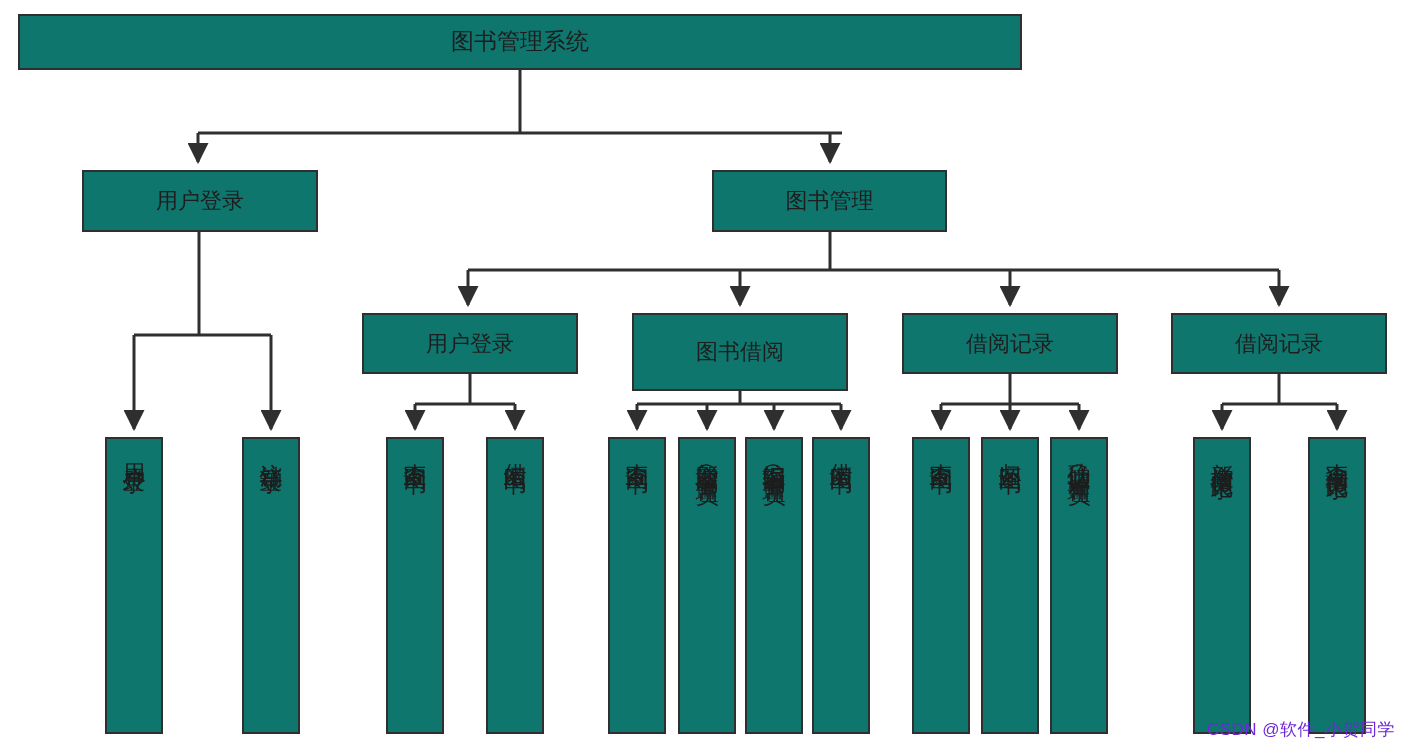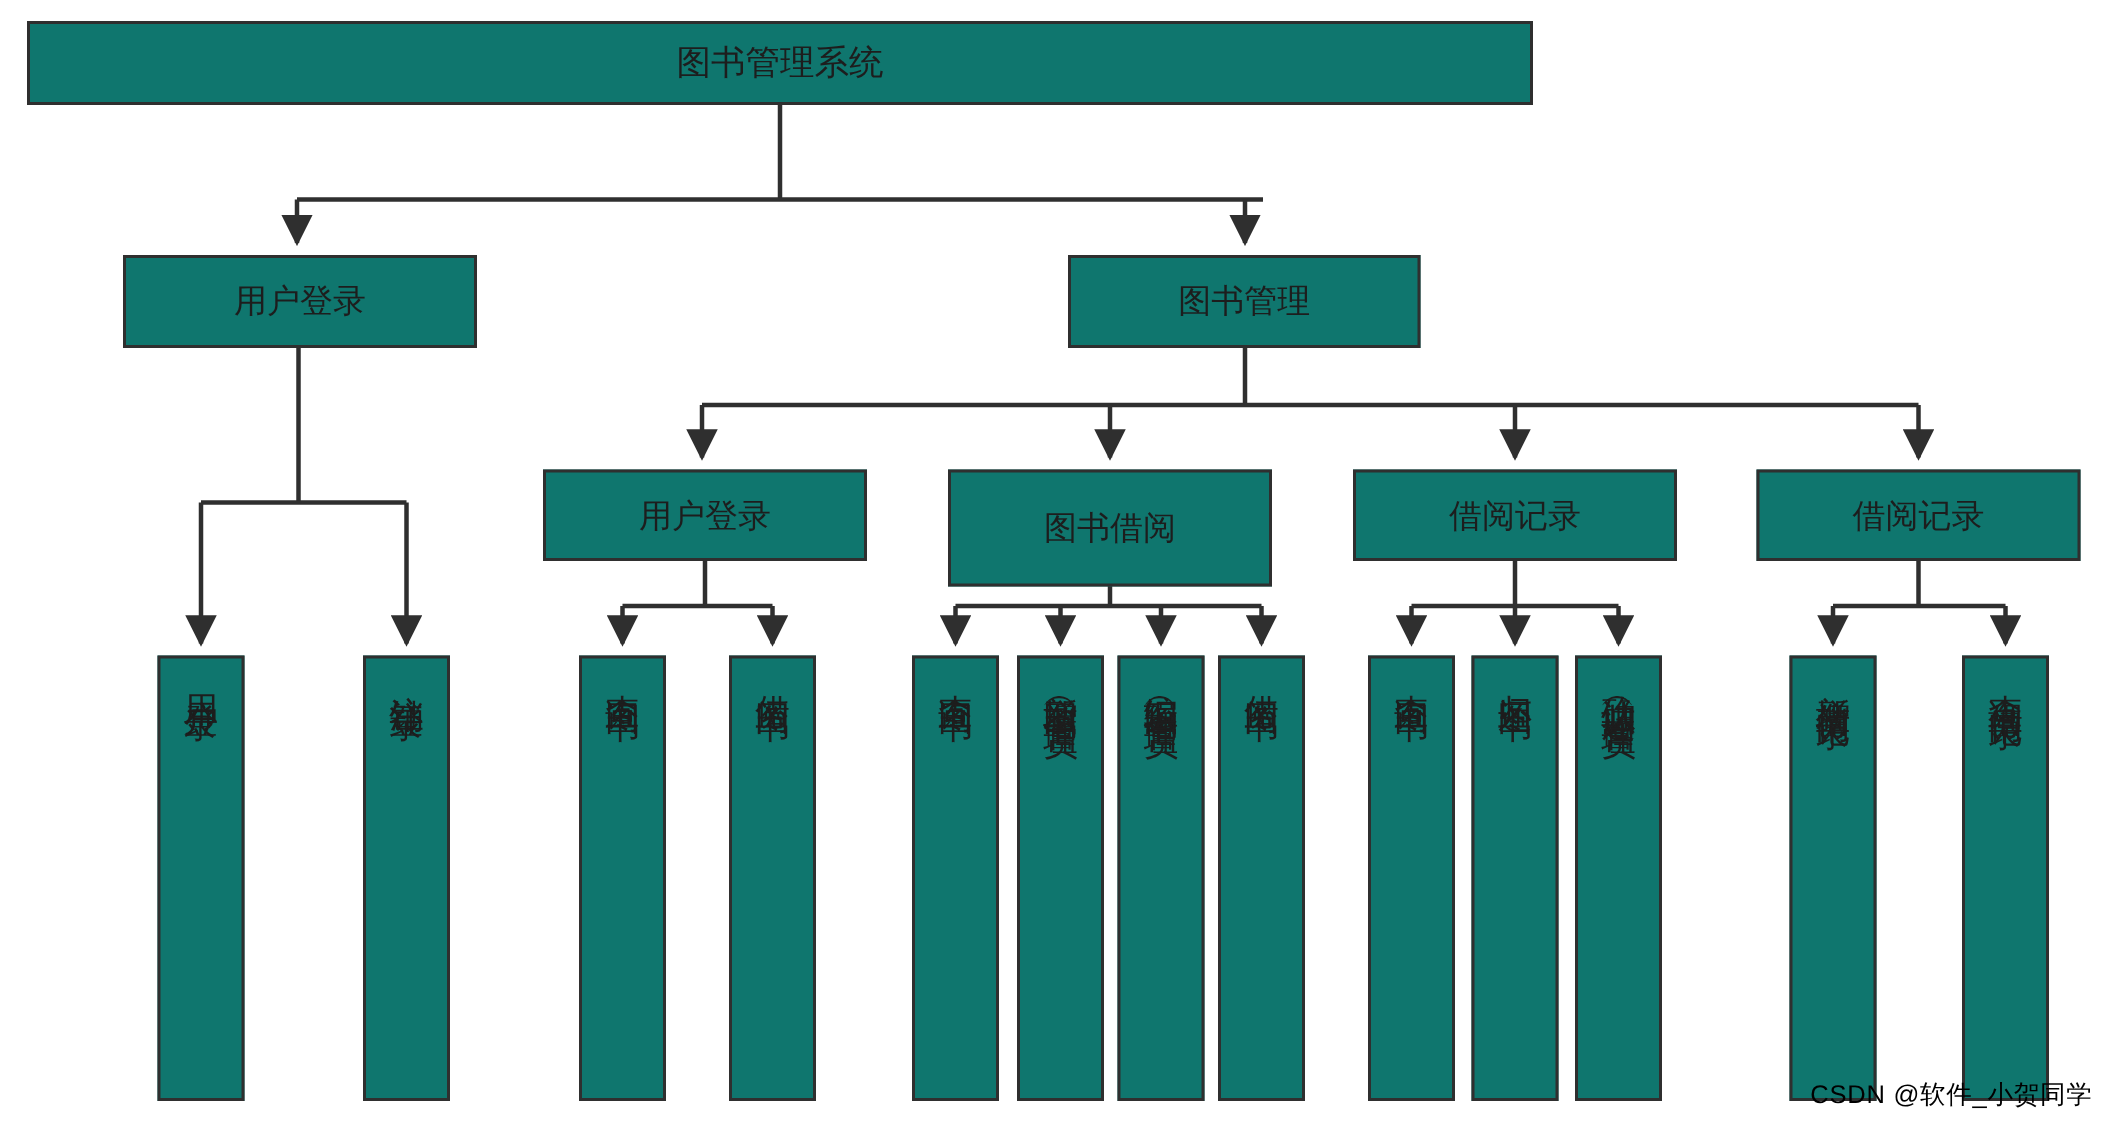--- a/index.html
+++ b/index.html
@@ -57,21 +57,21 @@
     font-size: 23px;
     letter-spacing: 3px;
     line-height: 1;
     white-space: nowrap;
   }
   .watermark {
     position: absolute;
     right: 10px;
     bottom: 6px;
     font-size: 17px;
-    color: #000000;
+    color: #6d28d9;
     white-space: nowrap;
     letter-spacing: 0.5px;
   }
 </style>
 </head>
 <body>
 
 <div id="stage">
 
   <svg class="wires" viewBox="0 0 1405 747" xmlns="http://www.w3.org/2000/svg">

